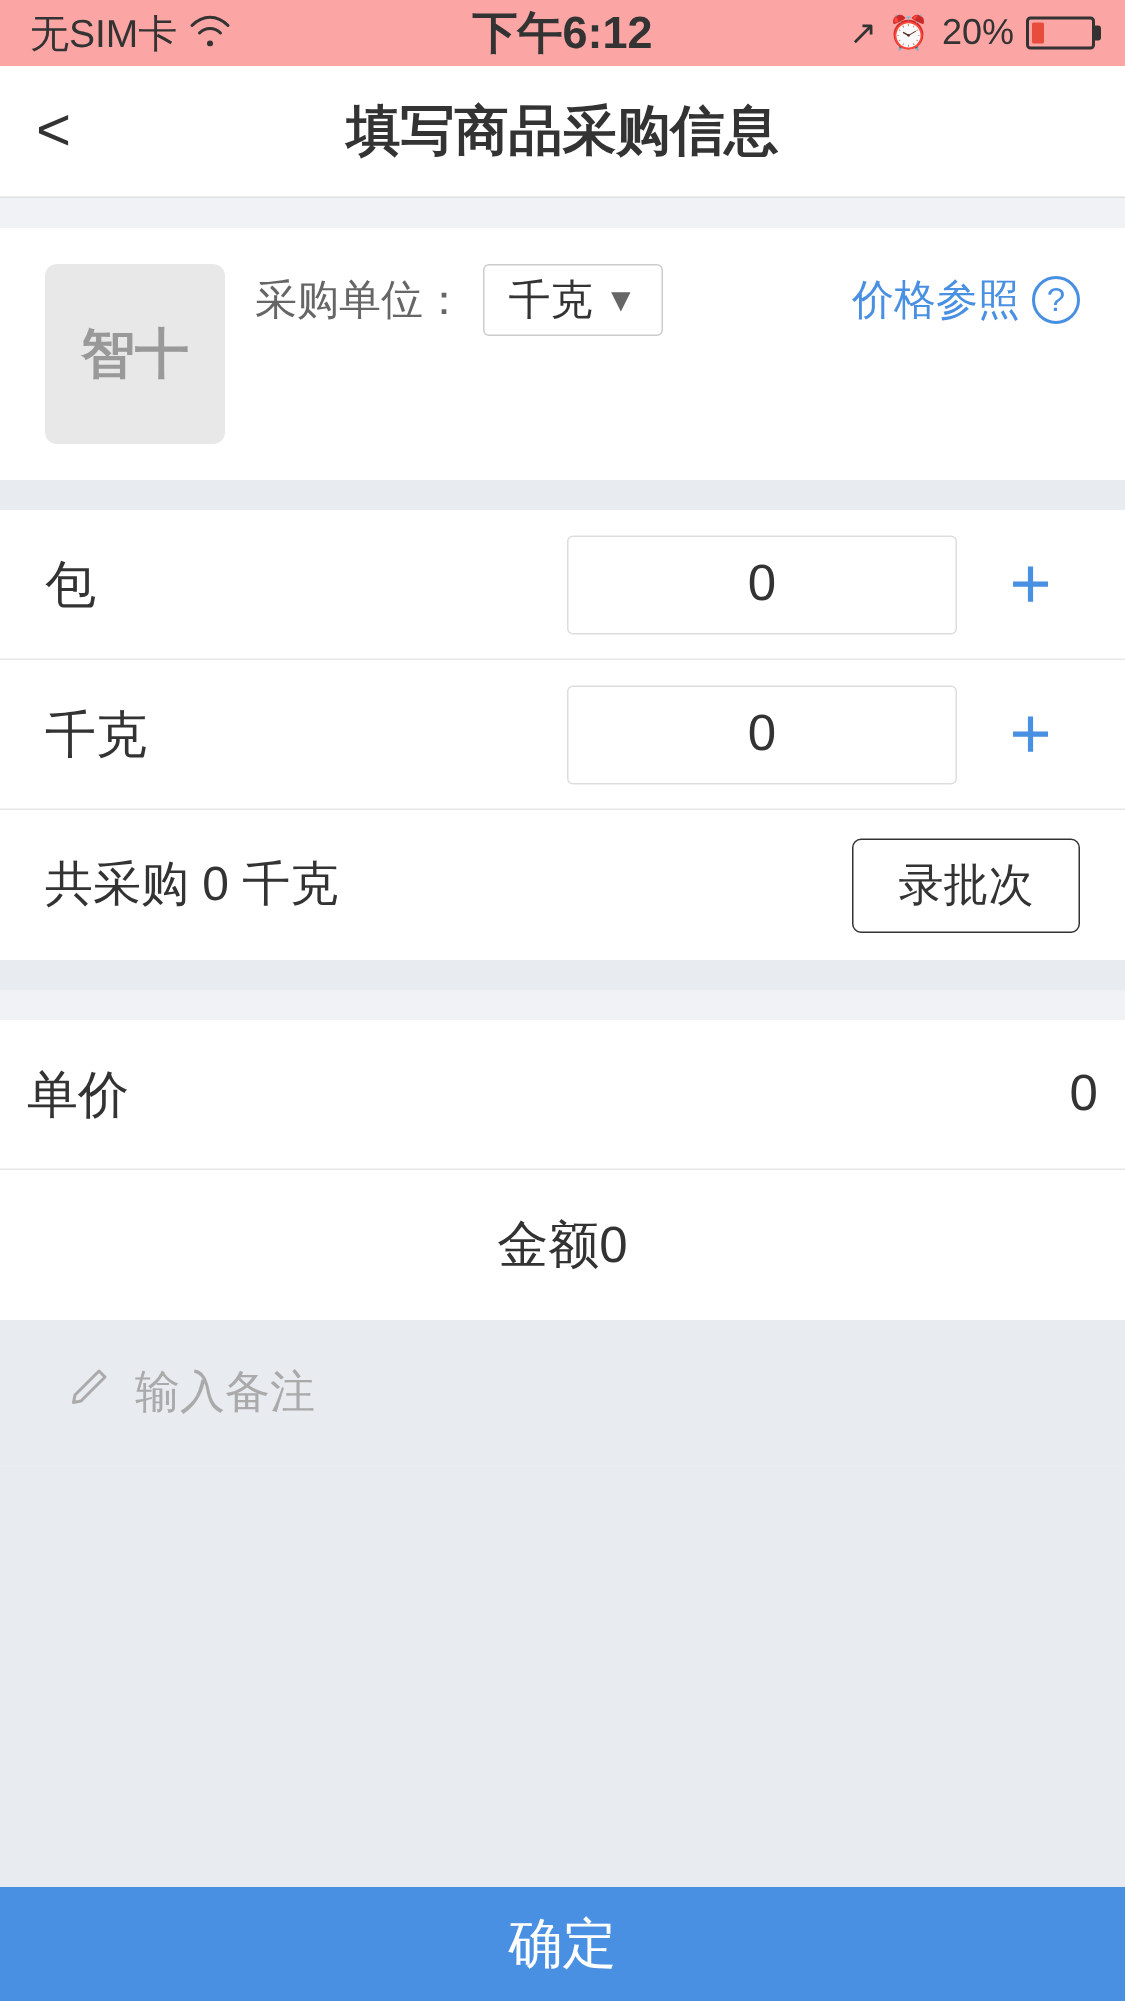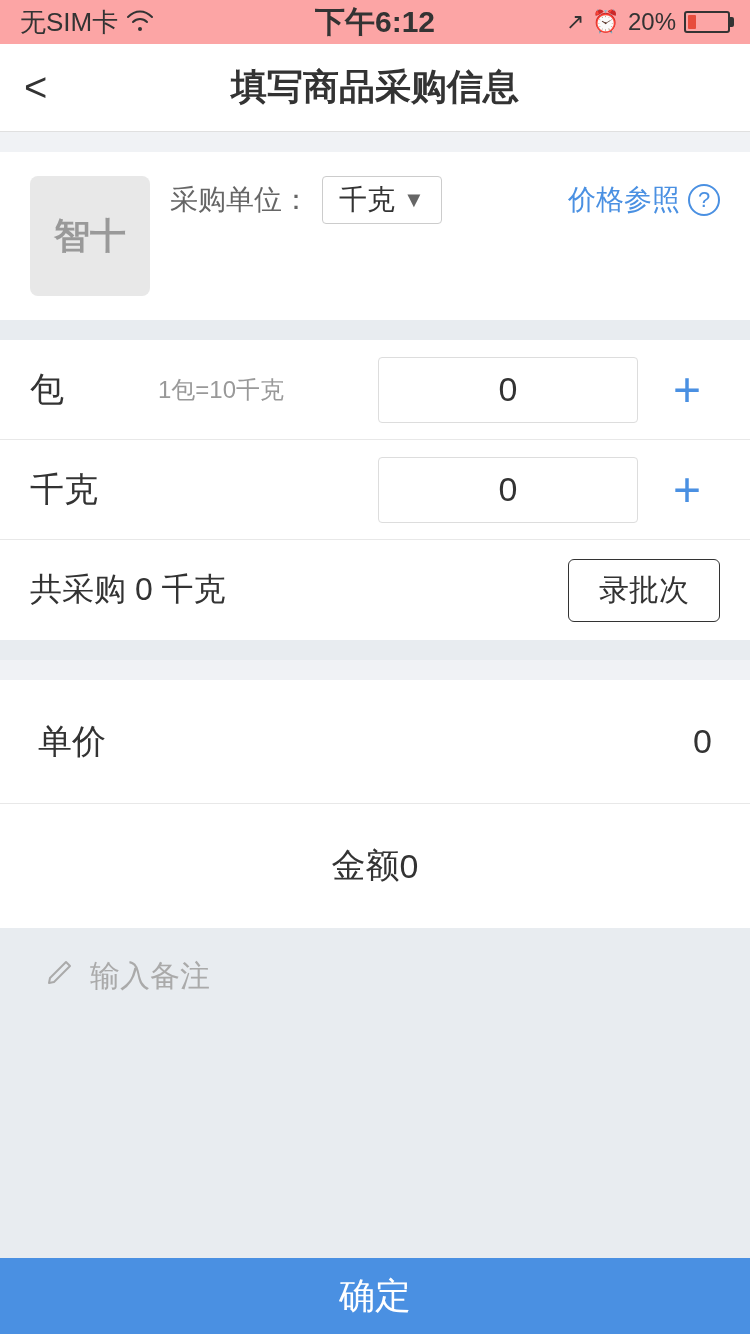--- a/index.html
+++ b/index.html
@@ -272,22 +272,22 @@
 
     
     .price-section {
       background: #fff;
       margin-top: 20px;
     }
     .price-row {
       display: flex;
       align-items: center;
       justify-content: space-between;
-      padding: 0 38px;
-      height: 124px;
+      padding: 0 18px;
+      height: 100px;
       border-bottom: 1px solid #e8e8e8;
     }
     .price-row:last-child {
       border-bottom: none;
       justify-content: center;
     }
     .price-label {
       font-size: 34px;
       color: #333;
     }
@@ -384,21 +384,20 @@
     </div>
   </div>
 </div>
 
 <div class="section-divider"></div>
 
 <div class="input-section">
 
   <div class="input-row">
     <span class="input-label">包</span>
-    <span class="input-sublabel">1包=10千克</span>
     <div class="input-right">
       <div class="qty-input">0</div>
       <button class="plus-btn">+</button>
     </div>
   </div>
 
   <div class="input-row">
     <span class="input-label">千克</span>
     <div class="input-right">
       <div class="qty-input">0</div>

